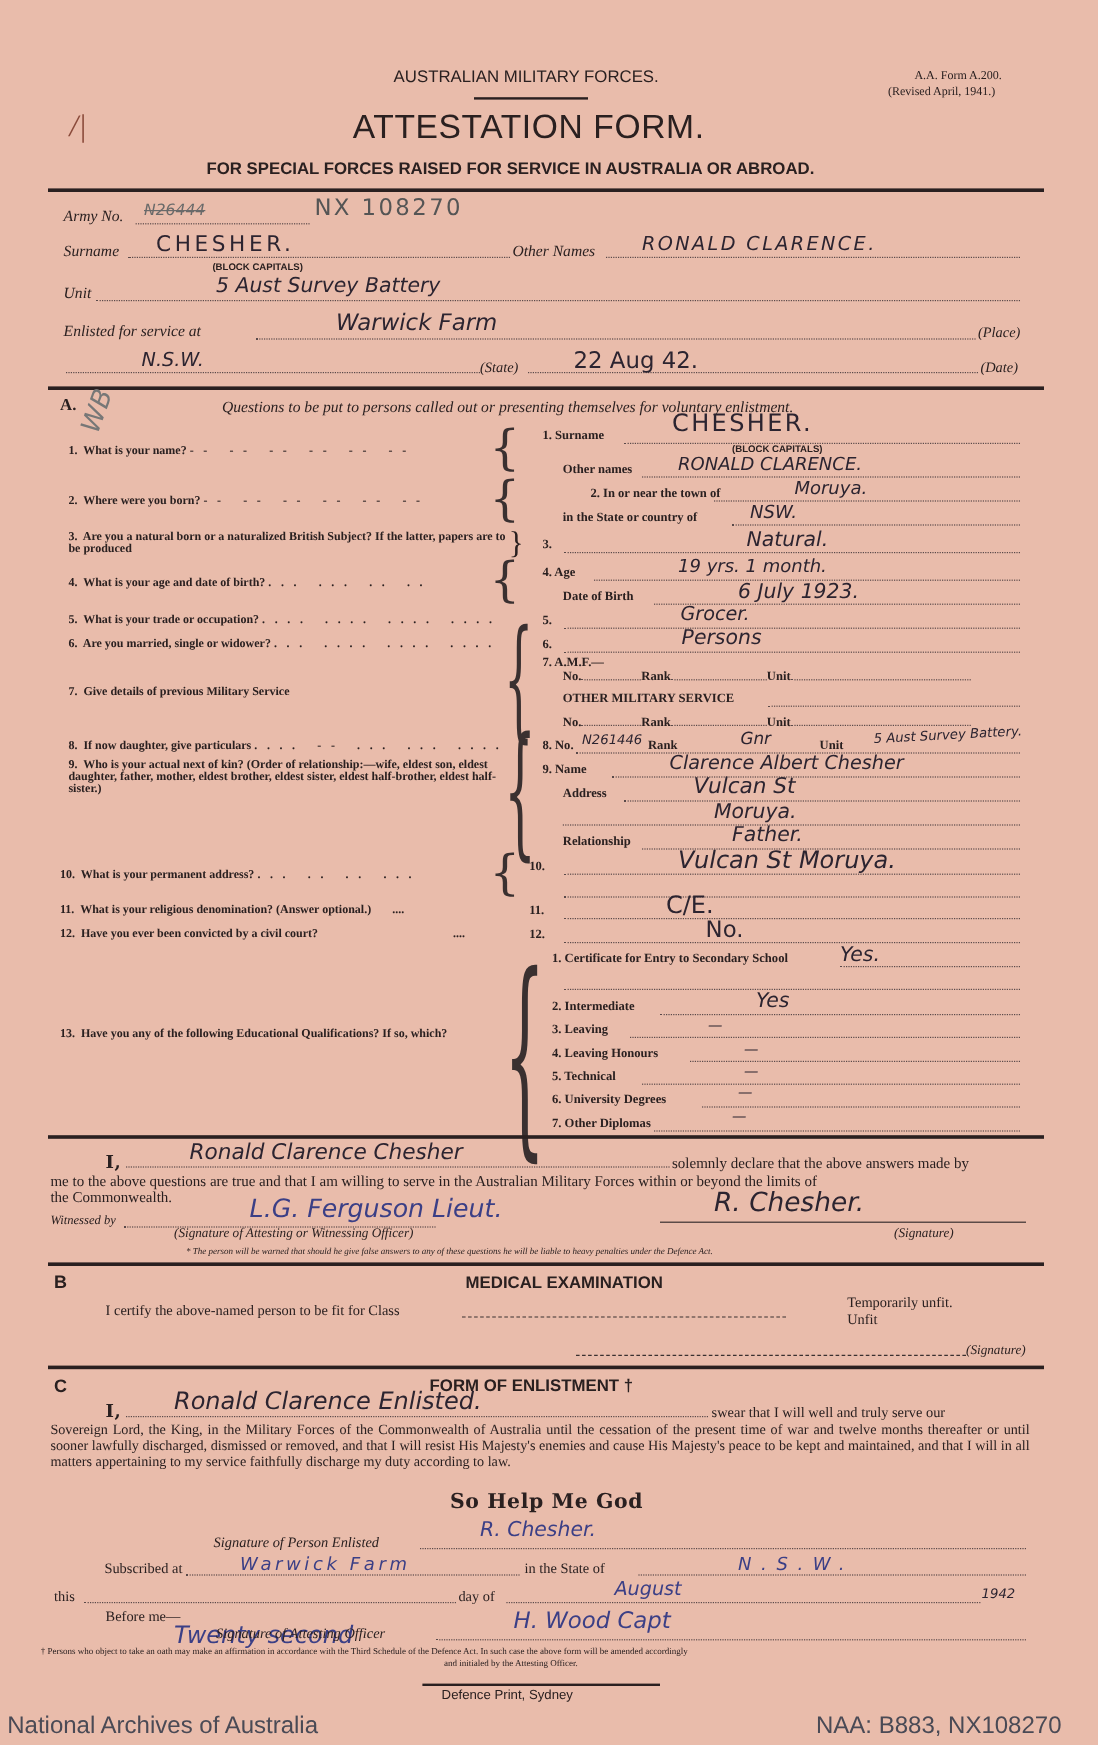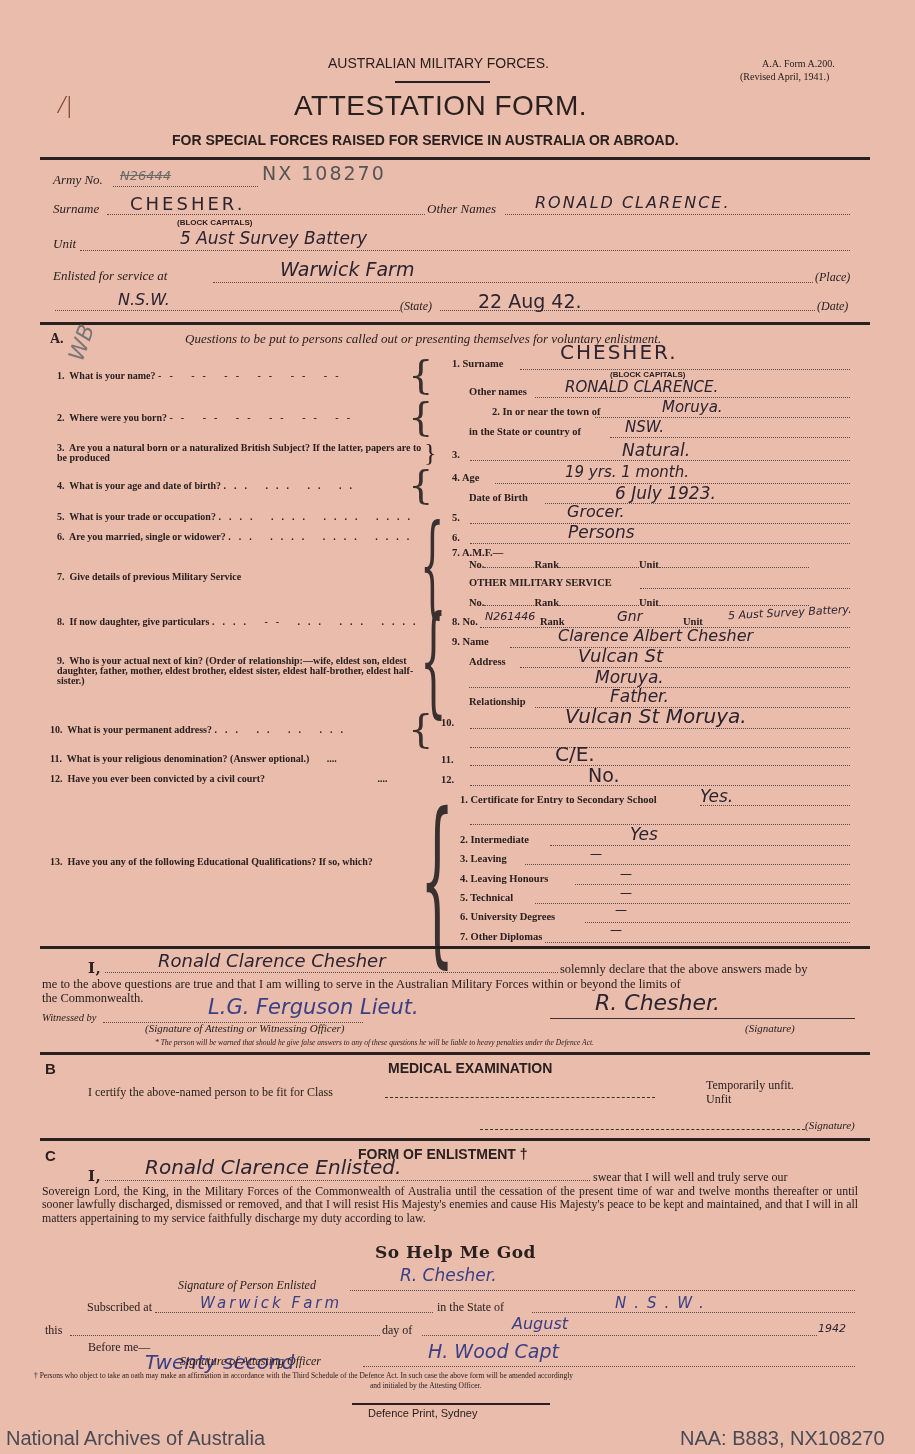--- a/index.html
+++ b/index.html
@@ -73,21 +73,21 @@
 <div class="abs brace" style="left:408px;top:396px;">{</div>
 <div class="abs q" style="left:57px;top:443px;width:365px;line-height:10px;"><span>3.</span>&nbsp; <span>Are you a natural born or a naturalized British Subject? If the latter, papers are to be produced</span></div>
 <div class="abs" style="left:424px;top:438px;font-size:26px;">}</div>
 <div class="abs q" style="left:57px;top:480px;"><span>4.</span>&nbsp; <span>What is your age and date of birth?</span> <span style="letter-spacing:8px;">... ... .. ..</span></div>
 <div class="abs brace" style="left:408px;top:464px;">{</div>
 <div class="abs q" style="left:57px;top:511px;"><span>5.</span>&nbsp; <span>What is your trade or occupation?</span> <span style="letter-spacing:8px;">.... .... .... ....</span></div>
 <div class="abs q" style="left:57px;top:531px;"><span>6.</span>&nbsp; <span>Are you married, single or widower?</span> <span style="letter-spacing:8px;">... .... .... ....</span></div>
 <div class="abs q" style="left:57px;top:571px;"><span>7.</span>&nbsp; <span>Give details of previous Military Service</span></div>
 <div class="abs brace brace-lg" style="left:420px;top:510px;font-size:110px;line-height:110px;">{</div>
 <div class="abs q" style="left:57px;top:616px;"><span>8.</span>&nbsp; <span>If now daughter, give particulars</span> <span style="letter-spacing:8px;">.... -- ... ... ....</span></div>
-<div class="abs q" style="left:57px;top:656px;width:362px;line-height:10px;"><span>9.</span>&nbsp; <span>Who is your actual next of kin? (Order of relationship:—wife, eldest son, eldest daughter, father, mother, eldest brother, eldest sister, eldest half-brother, eldest half-sister.)</span></div>
+<div class="abs q" style="left:57px;top:633px;width:362px;line-height:10px;"><span>9.</span>&nbsp; <span>Who is your actual next of kin? (Order of relationship:—wife, eldest son, eldest daughter, father, mother, eldest brother, eldest sister, eldest half-brother, eldest half-sister.)</span></div>
 <div class="abs brace brace-lg" style="left:420px;top:600px;font-size:120px;line-height:120px;">{</div>
 <div class="abs q" style="left:50px;top:724px;"><span>10.</span>&nbsp; <span>What is your permanent address?</span> <span style="letter-spacing:8px;">... .. .. ...</span></div>
 <div class="abs brace" style="left:408px;top:708px;">{</div>
 <div class="abs q" style="left:50px;top:753px;"><span>11.</span>&nbsp; <span>What is your religious denomination? (Answer optional.)</span> &nbsp;&nbsp;&nbsp;&nbsp;&nbsp;&nbsp;....</div>
 <div class="abs q" style="left:50px;top:773px;text-align:right;"><span>12.</span>&nbsp; <span>Have you ever been convicted by a civil court?</span> <span style="padding-left:110px;">....</span></div>
 <div class="abs q" style="left:50px;top:857px;width:370px;line-height:10px;"><span>13.</span>&nbsp; <span>Have you any of the following Educational Qualifications? If so, which?</span></div>
 <div class="abs brace" style="left:420px;top:790px;font-size:180px;line-height:180px;transform:scaleX(0.3);transform-origin:left top;">{</div>
 
 <div class="abs lbl" style="left:452px;top:358px;">1. Surname</div>
 <div class="abs dots" style="left:520px;top:369px;width:330px;"></div>

